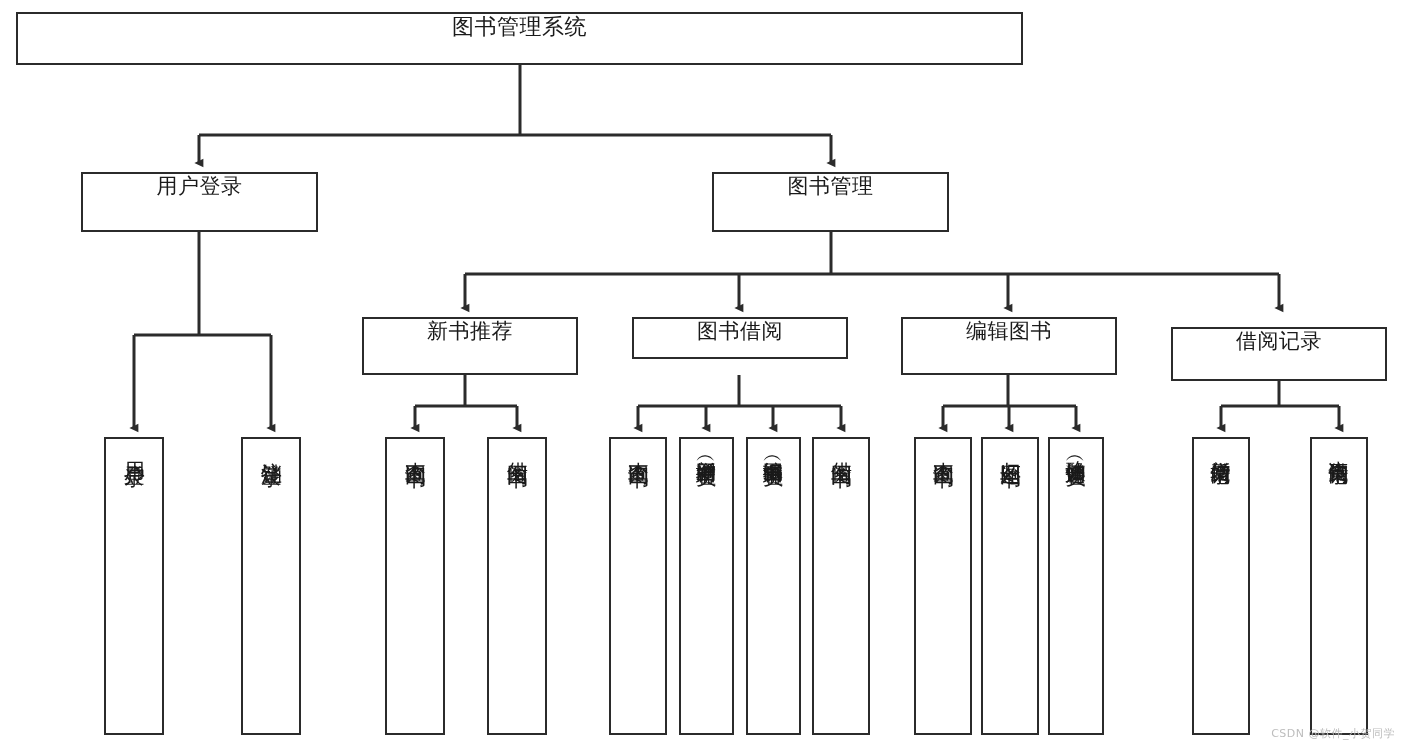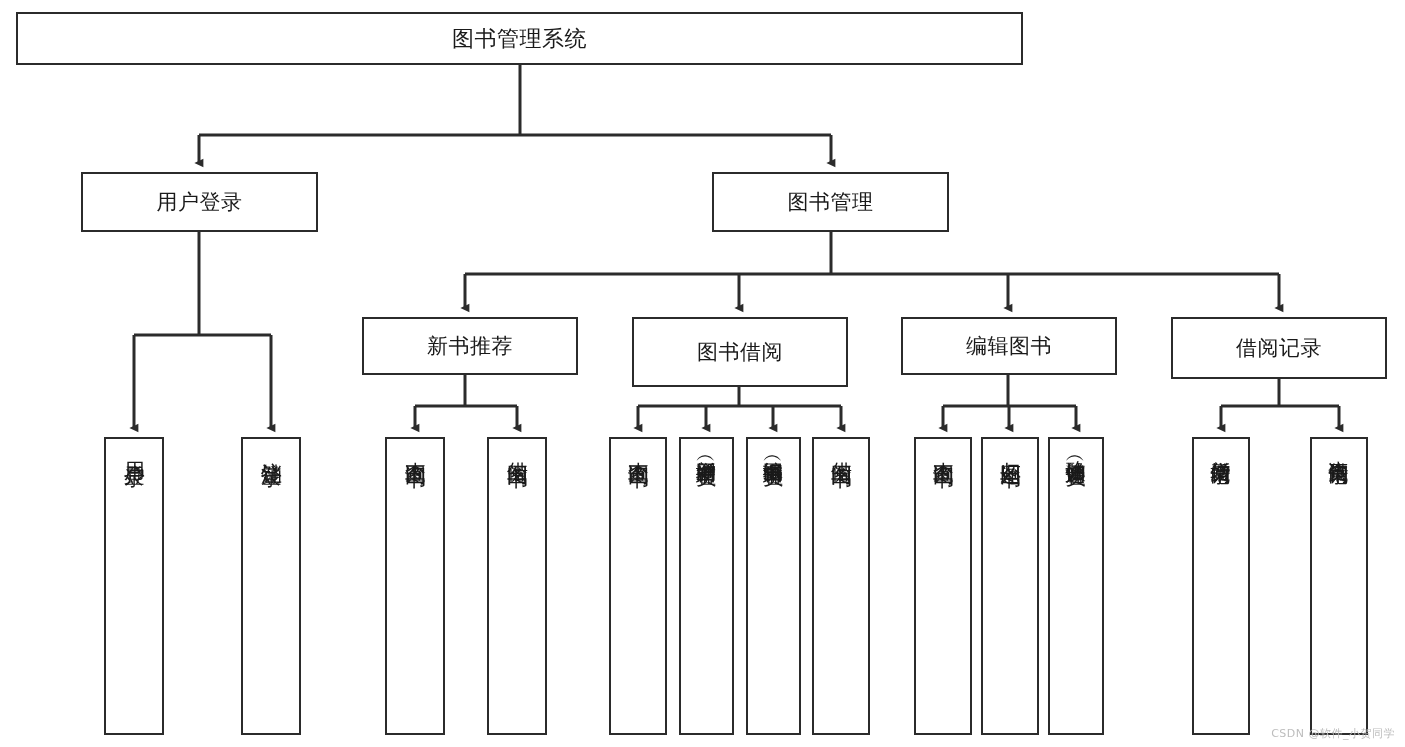--- a/index.html
+++ b/index.html
@@ -25,21 +25,21 @@
     width: 1405px;
     height: 747px;
     pointer-events: none;
   }
   .node {
     position: absolute;
     box-sizing: border-box;
     background: #ffffff;
     border: 2px solid #2b2b2b;
     display: flex;
-    align-items: center;
+    align-items: flex-start;
     justify-content: center;
     z-index: 2;
   }
   .node .label {
     color: #1a1a1a;
     line-height: 1.18;
     text-align: center;
     white-space: nowrap;
   }
   
@@ -141,27 +141,27 @@
   <div class="node horiz" style="left:81px; top:172px; width:237px; height:60px;">
     <span class="label">用户登录</span>
   </div>
   <div class="node horiz" style="left:712px; top:172px; width:237px; height:60px;">
     <span class="label">图书管理</span>
   </div>
 
   <div class="node horiz" style="left:362px; top:317px; width:216px; height:58px;">
     <span class="label">新书推荐</span>
   </div>
-  <div class="node horiz" style="left:632px; top:317px; width:216px; height:70px;">
+  <div class="node horiz" style="left:632px; top:317px; width:216px; height:42px;">
     <span class="label">图书借阅</span>
   </div>
   <div class="node horiz" style="left:901px; top:317px; width:216px; height:58px;">
     <span class="label">编辑图书</span>
   </div>
-  <div class="node horiz" style="left:1171px; top:317px; width:216px; height:62px;">
+  <div class="node horiz" style="left:1171px; top:327px; width:216px; height:54px;">
     <span class="label">借阅记录</span>
   </div>
 
   <div class="node vert" style="left:104px; top:437px; width:60px; height:298px;">
     <span class="label">用户登录</span>
   </div>
   <div class="node vert" style="left:241px; top:437px; width:60px; height:298px;">
     <span class="label">注销登录</span>
   </div>
 

